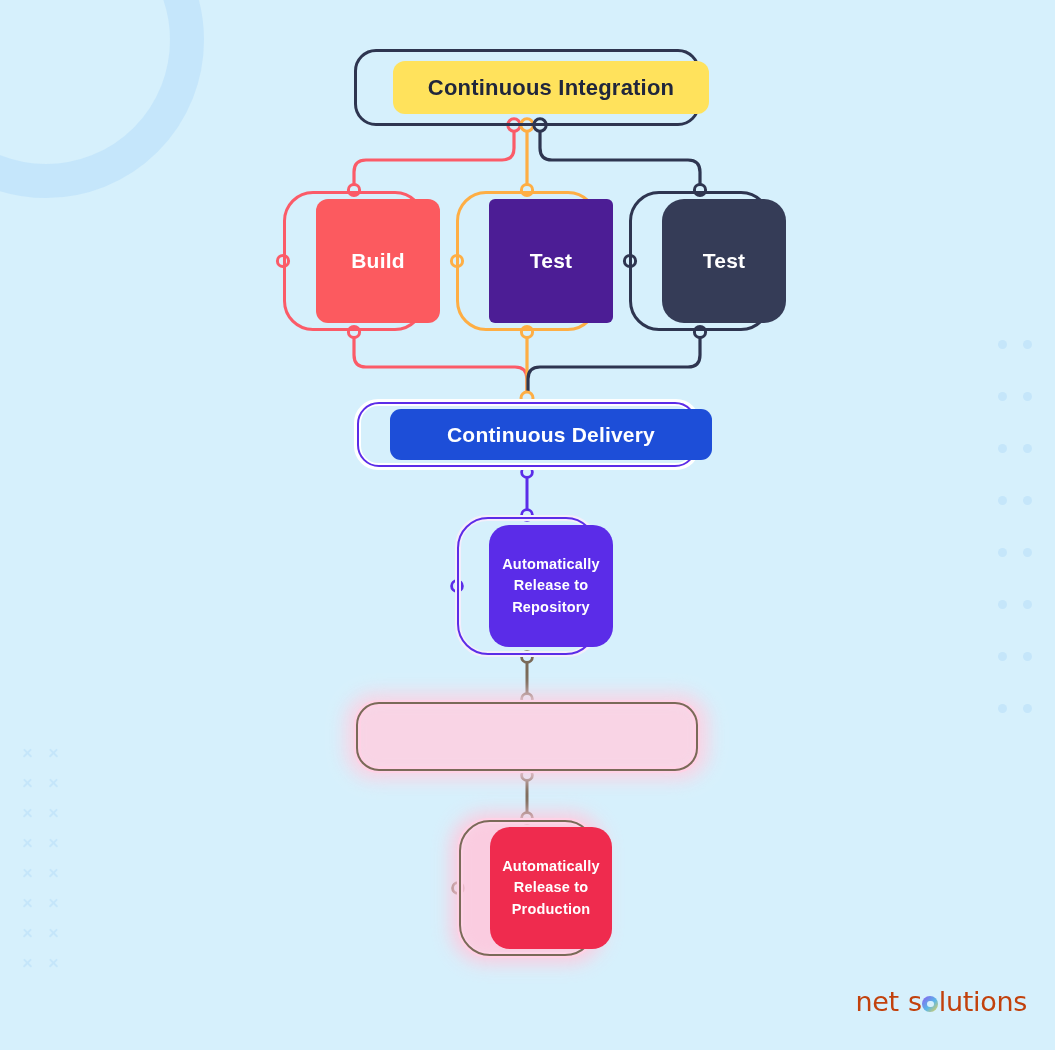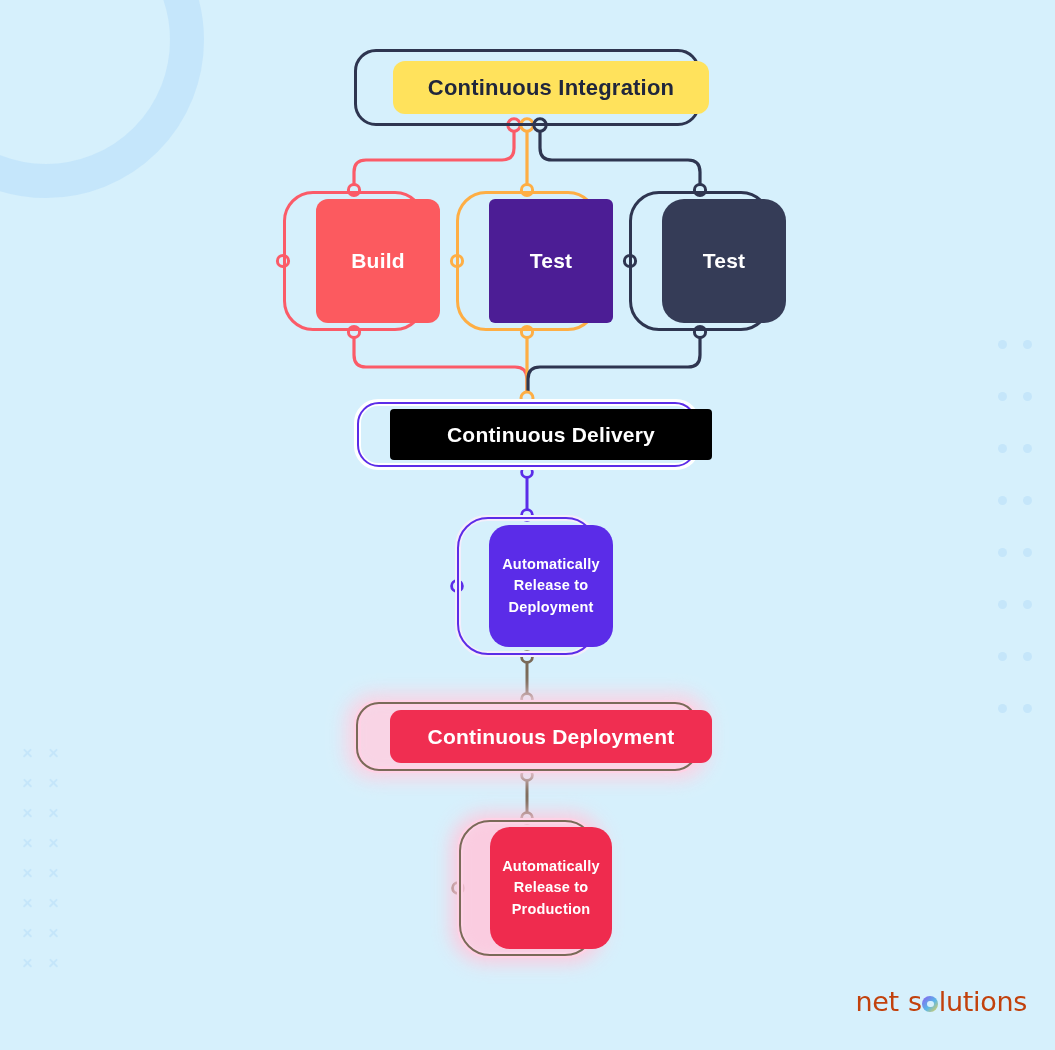--- a/index.html
+++ b/index.html
@@ -66,21 +66,21 @@
   #test-frame{left:456px;top:191px;width:142px;height:140px;border-width:3px;border-color:#feae44;border-radius:30px;}
   #test-card{left:465px;top:199px;width:124px;height:124px;background:#4c1d95;font-size:21px;border-radius:6px;}
 
   
   #merge-frame{left:629px;top:191px;width:142px;height:140px;border-width:3px;border-color:#2e3550;border-radius:30px;}
   #merge-card{left:638px;top:199px;width:124px;height:124px;background:#353c57;font-size:21px;border-radius:22px;}
 
   
   #cd-frame{left:354px;top:399px;width:346px;height:71px;border-width:7px;border-color:#ffffff;border-radius:24px;}
   #cd-frame-in{left:357px;top:402px;width:340px;height:65px;border-width:2.5px;border-color:#5b2ce8;border-radius:22px;border-style:solid;position:absolute;box-sizing:border-box;}
-  #cd-card{left:366px;top:409px;width:322px;height:51px;background:#000000;font-size:21px;border-radius:4px;}
+  #cd-card{left:366px;top:409px;width:322px;height:51px;background:#1d4ed8;font-size:21px;border-radius:11px;}
 
   
   #arr-frame{left:455px;top:515px;width:144px;height:142px;border-width:6px;border-color:#f4eefb;border-radius:32px;}
   #arr-frame-in{position:absolute;left:457px;top:517px;width:140px;height:138px;border:2.4px solid #5b2ce8;border-radius:31px;box-sizing:border-box;}
   #arr-card{left:465px;top:525px;width:124px;height:122px;background:#5b2ce8;font-size:14.5px;border-radius:20px;line-height:1.45;}
 
   
   #cde-glow{left:345px;top:693px;width:364px;height:87px;border-radius:30px;background:#fbd3e4;filter:blur(9px);opacity:.95;position:absolute;}
   #cde-frame{left:354px;top:700px;width:346px;height:73px;border-width:7px;border-color:#ffd2e6;border-radius:24px;}
   #cde-frame-in{position:absolute;left:356px;top:702px;width:342px;height:69px;border:2.4px solid #7a6a58;border-radius:23px;box-sizing:border-box;}
@@ -233,28 +233,27 @@
   <div class="frame" id="cd-frame"></div>
   <div id="cd-frame-in"></div>
   <div class="card" id="cd-card">Continuous Delivery</div>
 
   <div class="frame" id="arr-frame"></div>
   <div id="arr-frame-in"></div>
   <div class="card" id="arr-card">
     <div>
       <span>Automatically</span>
       <span>Release to</span>
-      <span>Deployment</span>
+      <span>Repository</span>
     </div>
   </div>
 
   <div id="cde-glow"></div>
   <div class="frame" id="cde-frame"></div>
   <div id="cde-frame-in"></div>
-  <div class="card" id="cde-card">Continuous Deployment</div>
 
   <div id="adp-glow"></div>
   <div class="frame" id="adp-frame"></div>
   <div id="adp-frame-in"></div>
   <div class="card" id="adp-card">
     <div>
       <span>Automatically</span>
       <span>Release to</span>
       <span>Production</span>
     </div>

